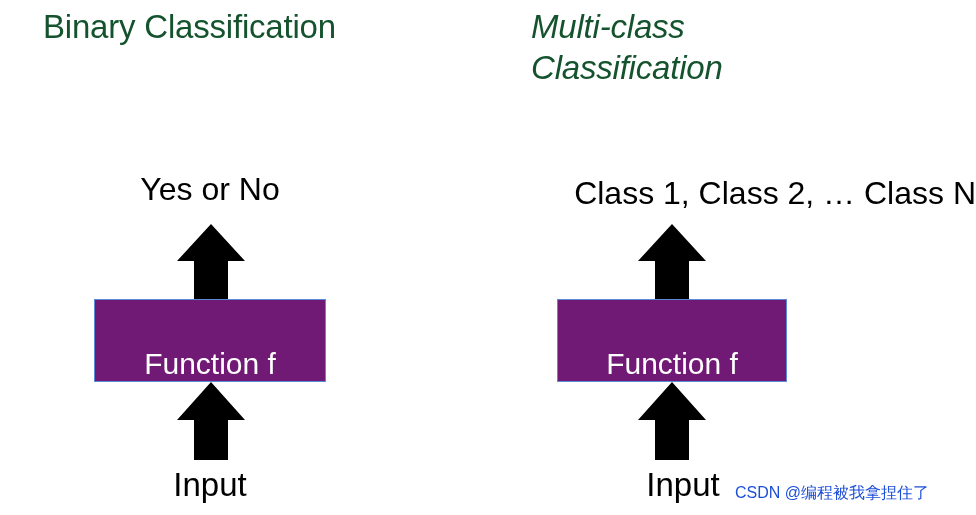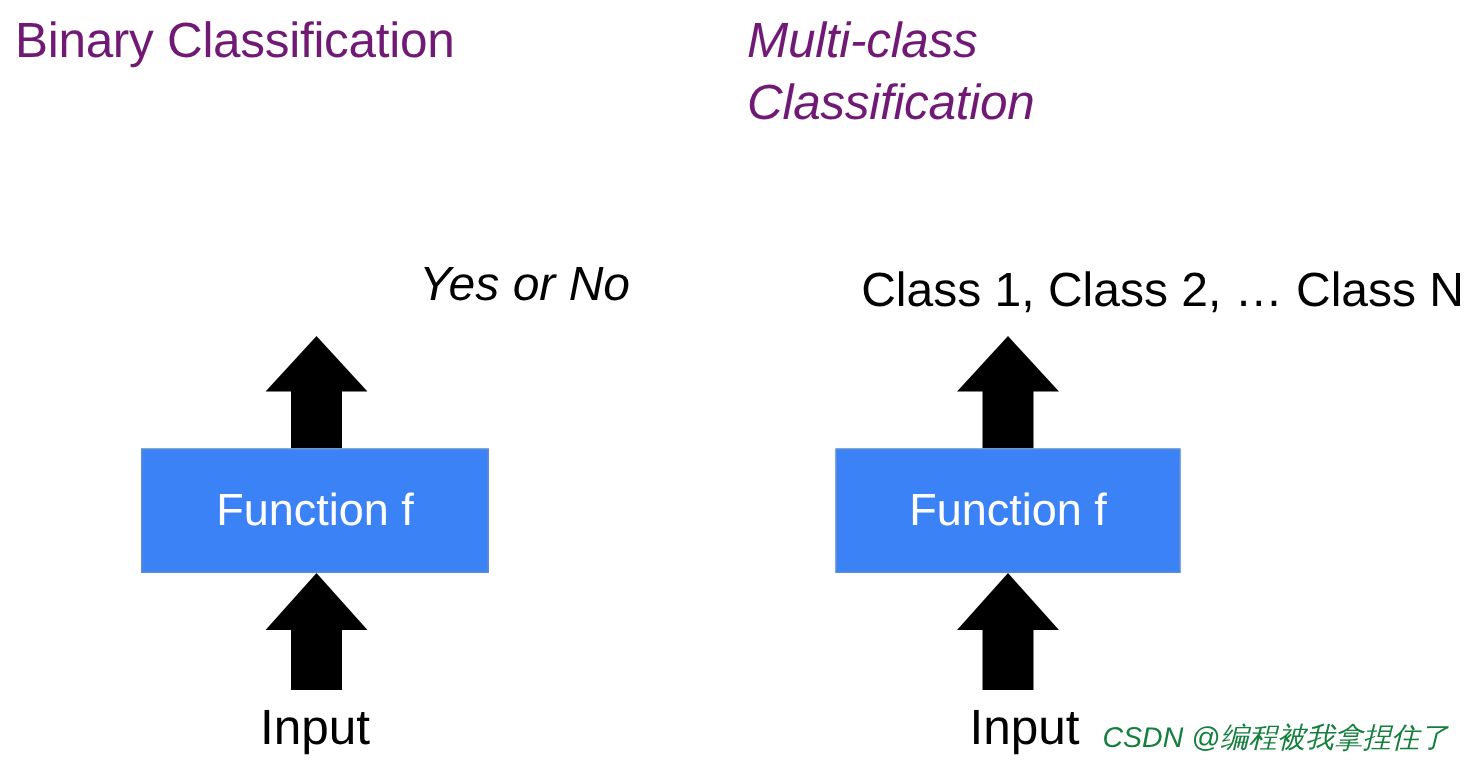--- a/index.html
+++ b/index.html
@@ -25,54 +25,55 @@
     height: 515px;
   }
   #panel-binary   { left: 0px;   width: 488px; }
   #panel-multi    { left: 488px; width: 488px; }
 
   .panel-title {
     position: absolute;
     font-size: 33px;
     line-height: 41px;
     font-weight: 400;
-    color: #701a75;
+    color: #14532d;
     letter-spacing: -0.2px;
     white-space: pre-line;
+    margin-left: 33px;
   }
   #title-binary { left: 10px;  top: 6px;  width: 460px; }
   #title-multi  { left: 10px;  top: 6px;  width: 440px; font-style: italic; }
 
   .output-label {
     position: absolute;
     font-size: 32px;
     line-height: 38px;
     color: #000000;
     white-space: nowrap;
   }
-  #output-binary { left: 0px;   top: 170px; width: 420px; text-align: right; font-style: italic; }
+  #output-binary { left: 0px;   top: 170px; width: 420px; text-align: center; }
   #output-multi  { left: 0px;   top: 174px; width: 488px; text-align: right; }
 
   .input-label {
     position: absolute;
     font-size: 33px;
     line-height: 40px;
     color: #000000;
     white-space: nowrap;
   }
   #input-binary { left: 0px; top: 465px; width: 420px; text-align: center; }
   #input-multi  { left: 0px; top: 465px; width: 390px; text-align: center; }
 
   .function-box {
     position: absolute;
-    background: #3b82f6;
+    background: #701a75;
     border: 1px solid #5B8BD6;
     box-sizing: border-box;
     display: flex;
-    align-items: center;
+    align-items: flex-end;
     justify-content: center;
   }
   .function-box .box-label {
     font-size: 30px;
     line-height: 34px;
     color: #ffffff;
     white-space: nowrap;
   }
   #box-binary { left: 94px;  top: 299px; width: 232px; height: 83px; }
   #box-multi  { left: 69px;  top: 299px; width: 230px; height: 83px; }
@@ -86,25 +87,24 @@
 
   #arrow-binary-top    { left: 177px; top: 224px; }
   #arrow-binary-bottom { left: 177px; top: 382px; height: 78px; }
   #arrow-multi-top     { left: 150px; top: 224px; }
   #arrow-multi-bottom  { left: 150px; top: 382px; height: 78px; }
 
   .watermark {
     position: absolute;
     left: 735px;
     top: 482px;
-    font-size: 19px;
+    font-size: 16px;
     line-height: 22px;
-    color: #15803d;
+    color: #1d4ed8;
     white-space: nowrap;
-    font-style: italic;
   }
 </style>
 </head>
 <body>
 
 <div id="canvas">
 
   <div class="panel" id="panel-binary">
 
     <div class="panel-title" id="title-binary">Binary Classification</div>

